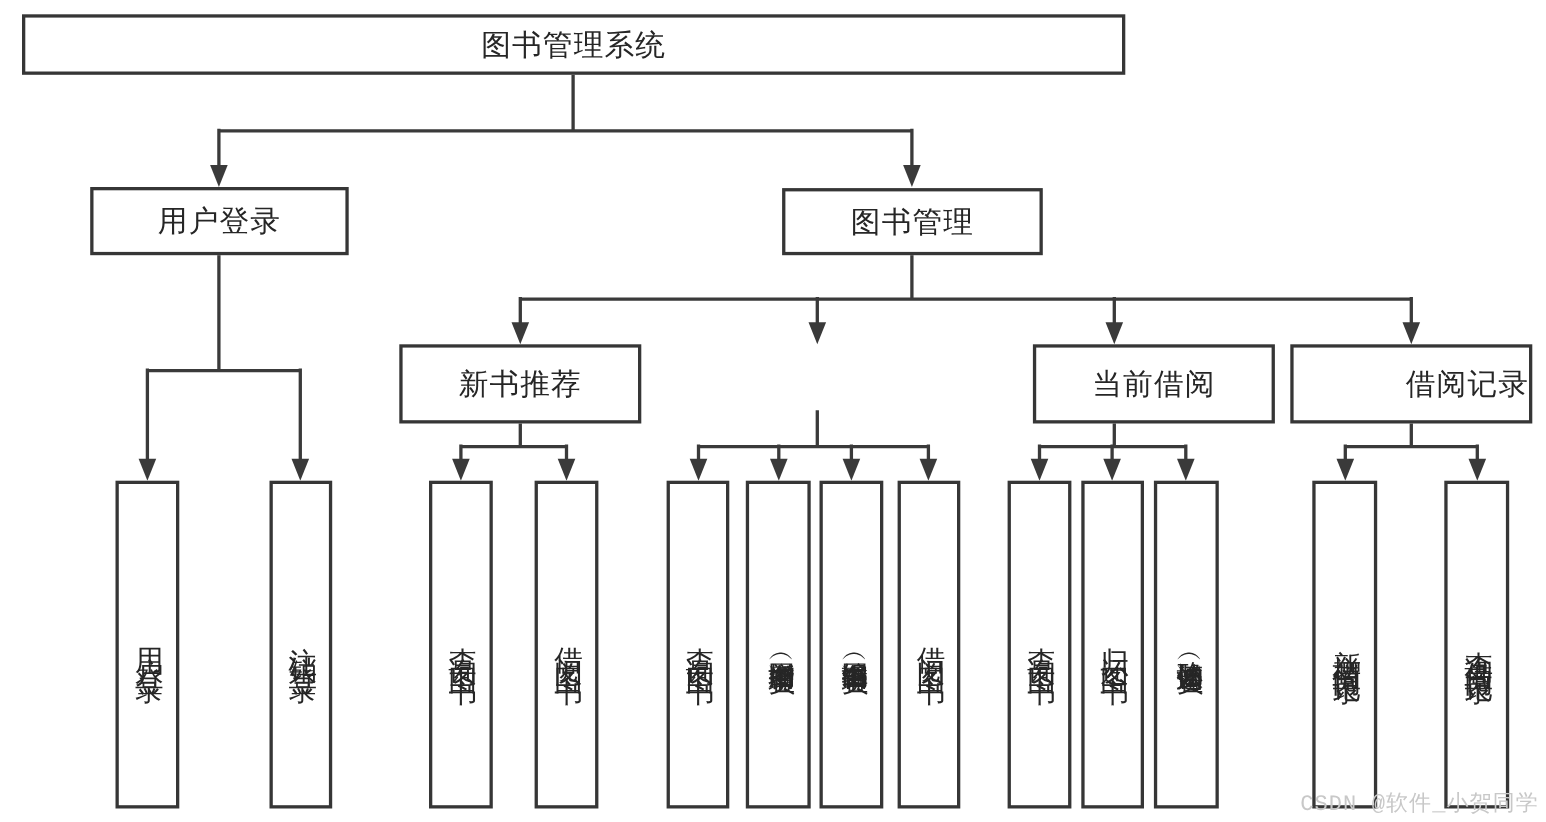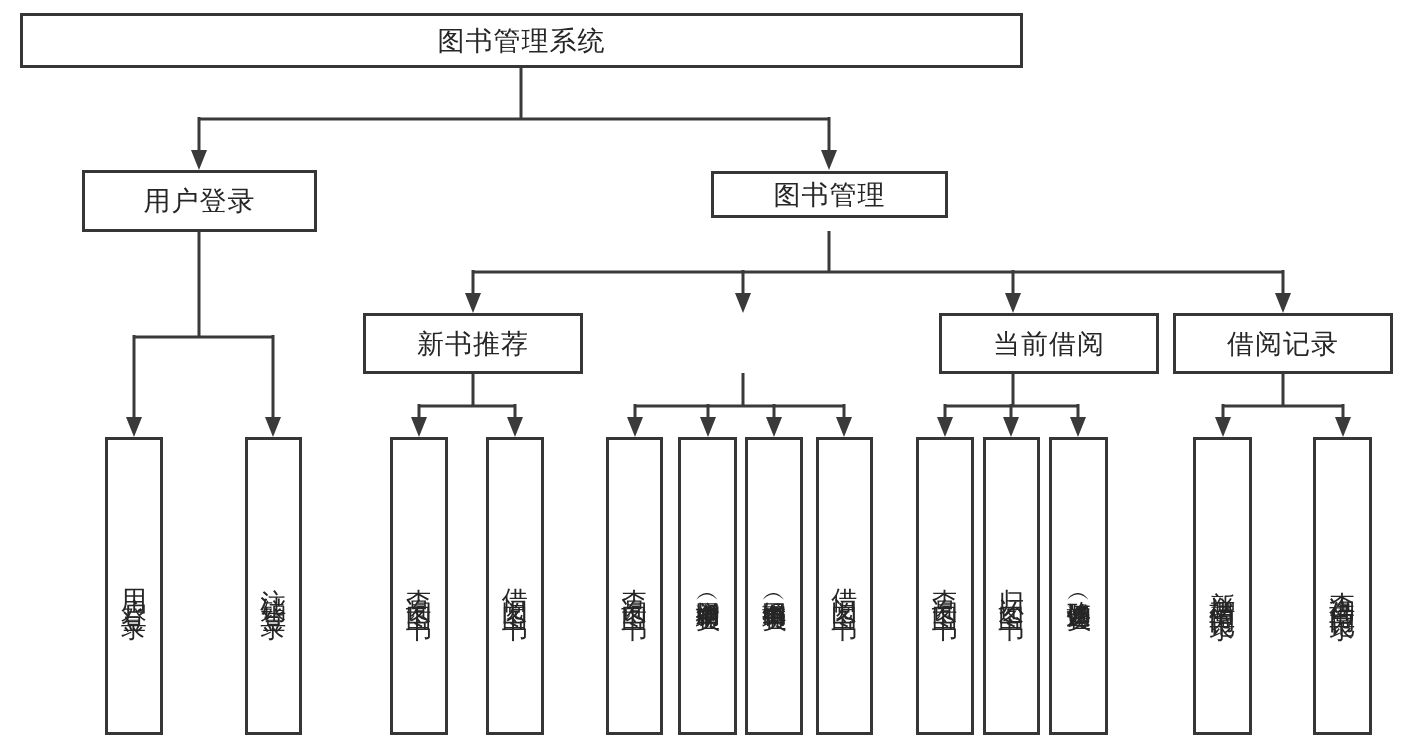--- a/index.html
+++ b/index.html
@@ -1,34 +1,34 @@
 <!DOCTYPE html>
 <html><head>
 <meta charset="utf-8">
 <style>
   html,body { margin:0; padding:0; background:#ffffff; }
   .canvas {
     position:relative; width:1405px; height:747px; background:#ffffff;
-    font-family:Liberation Sans, sans-serif; overflow:hidden;
+    font-family:Liberation Mono, monospace; overflow:hidden;
     color:#262626;
   }
   .connectors { position:absolute; left:0; top:0; width:1405px; height:747px; }
   .box {
     position:absolute; background:#ffffff; border:3px solid #363636;
     box-sizing:border-box; display:flex; align-items:center; justify-content:center;
   }
   .hbox { font-size:27px; letter-spacing:1px; }
   .root  { left:20px;  top:13px;  width:1003px; height:55px; }
   .n-login { left:82px;  top:170px; width:235px; height:62px; }
-  .n-mgmt  { left:711px; top:171px; width:237px; height:47px; }
-  .l3 { top:313px; height:61px; width:220px; }
+  .n-mgmt  { left:711px; top:171px; width:237px; height:61px; }
+  .l3 { top:313px; height:72px; width:220px; }
   .n-newbook { left:363px; }
   .n-borrow  { left:633px; }
   .n-current { left:903px;margin-left:36px; }
-  .n-records { left:1173px; }
+  .n-records { left:1173px;justify-content:flex-end; }
   .leaf { top:437px; width:58px; height:298px; }
   .vtext {
     writing-mode:vertical-rl; text-orientation:mixed;
     font-size:26px; line-height:1.1; white-space:nowrap;
   }
   .watermark {
     position:absolute; right:6px; bottom:4px; font-size:20px;
     color:#c8c8c8; letter-spacing:1px;
   }
   svg line, svg path { stroke:#3a3a3a; stroke-width:3; fill:none; }
@@ -147,14 +147,15 @@
     <span class="vtext" style="letter-spacing: 1px; font-size: 24px;">确认归还（管理员）</span>
   </div>
 
   <div class="box leaf" style="left:1193px;width:59px">
     <span class="vtext" style="letter-spacing: 5px;">新增借阅记录</span>
   </div>
   <div class="box leaf" style="left:1313px;width:59px">
     <span class="vtext" style="letter-spacing: 5px;">查询借阅记录</span>
   </div>
 
+  <div class="watermark">CSDN @软件_小贺同学</div>
 
 </div>
 
 </body></html>

